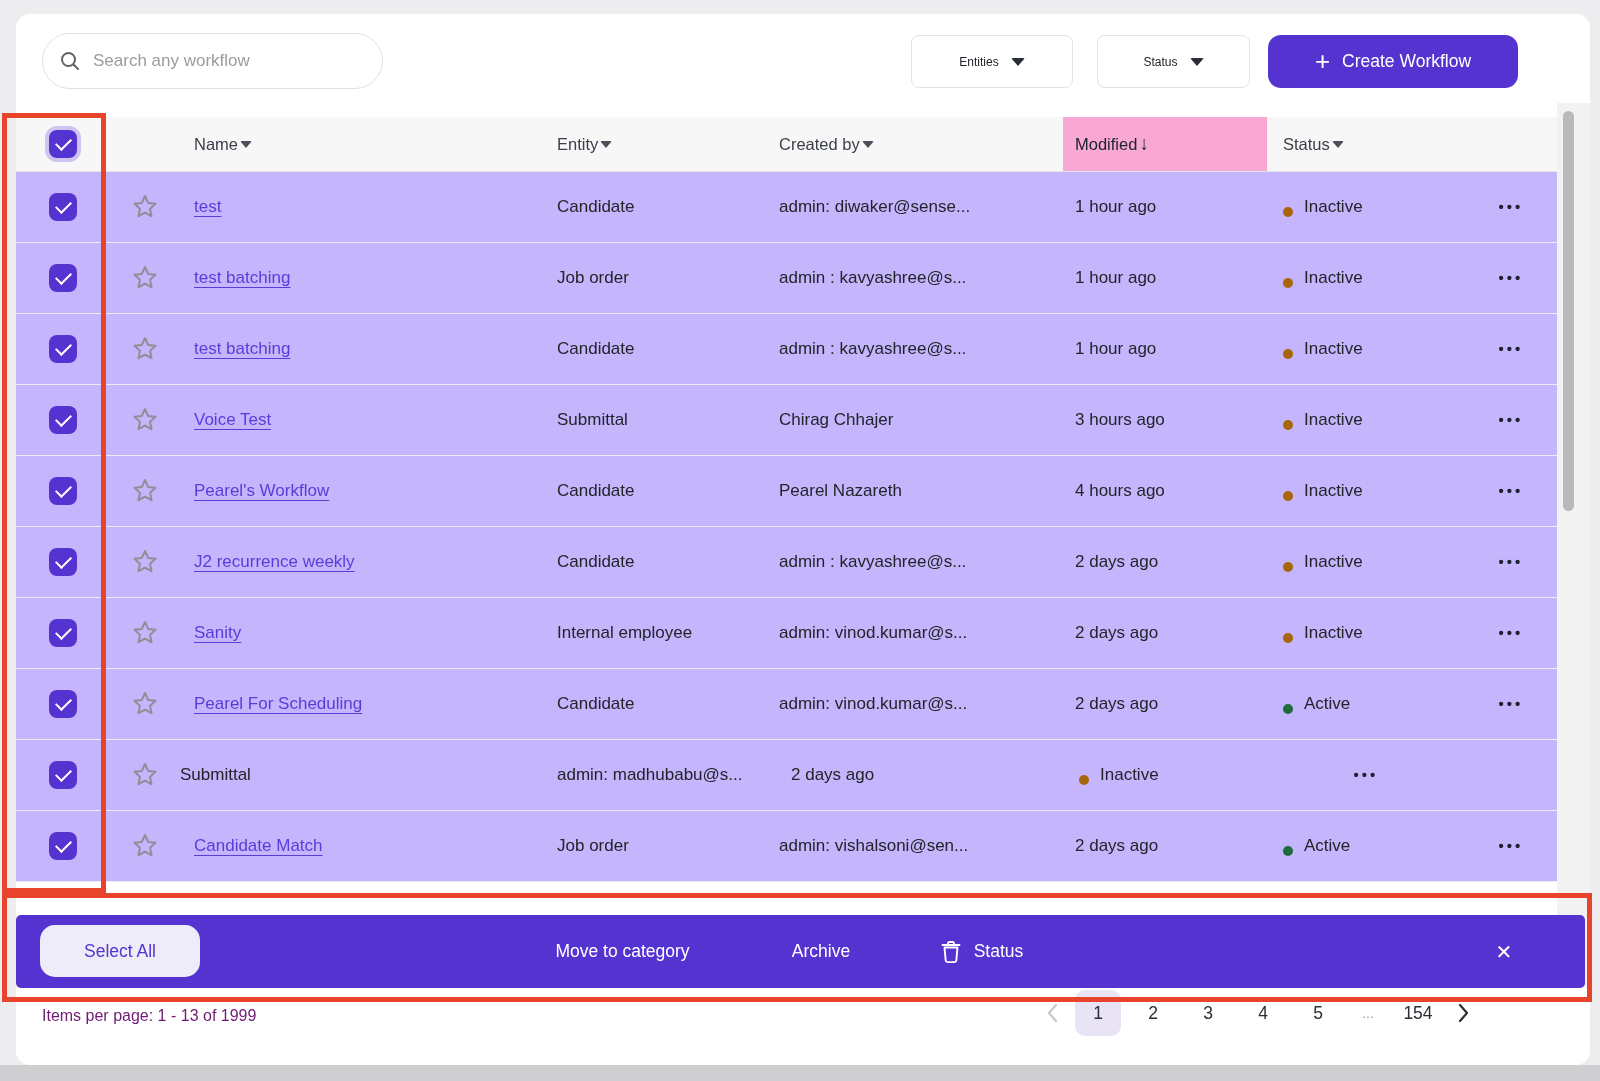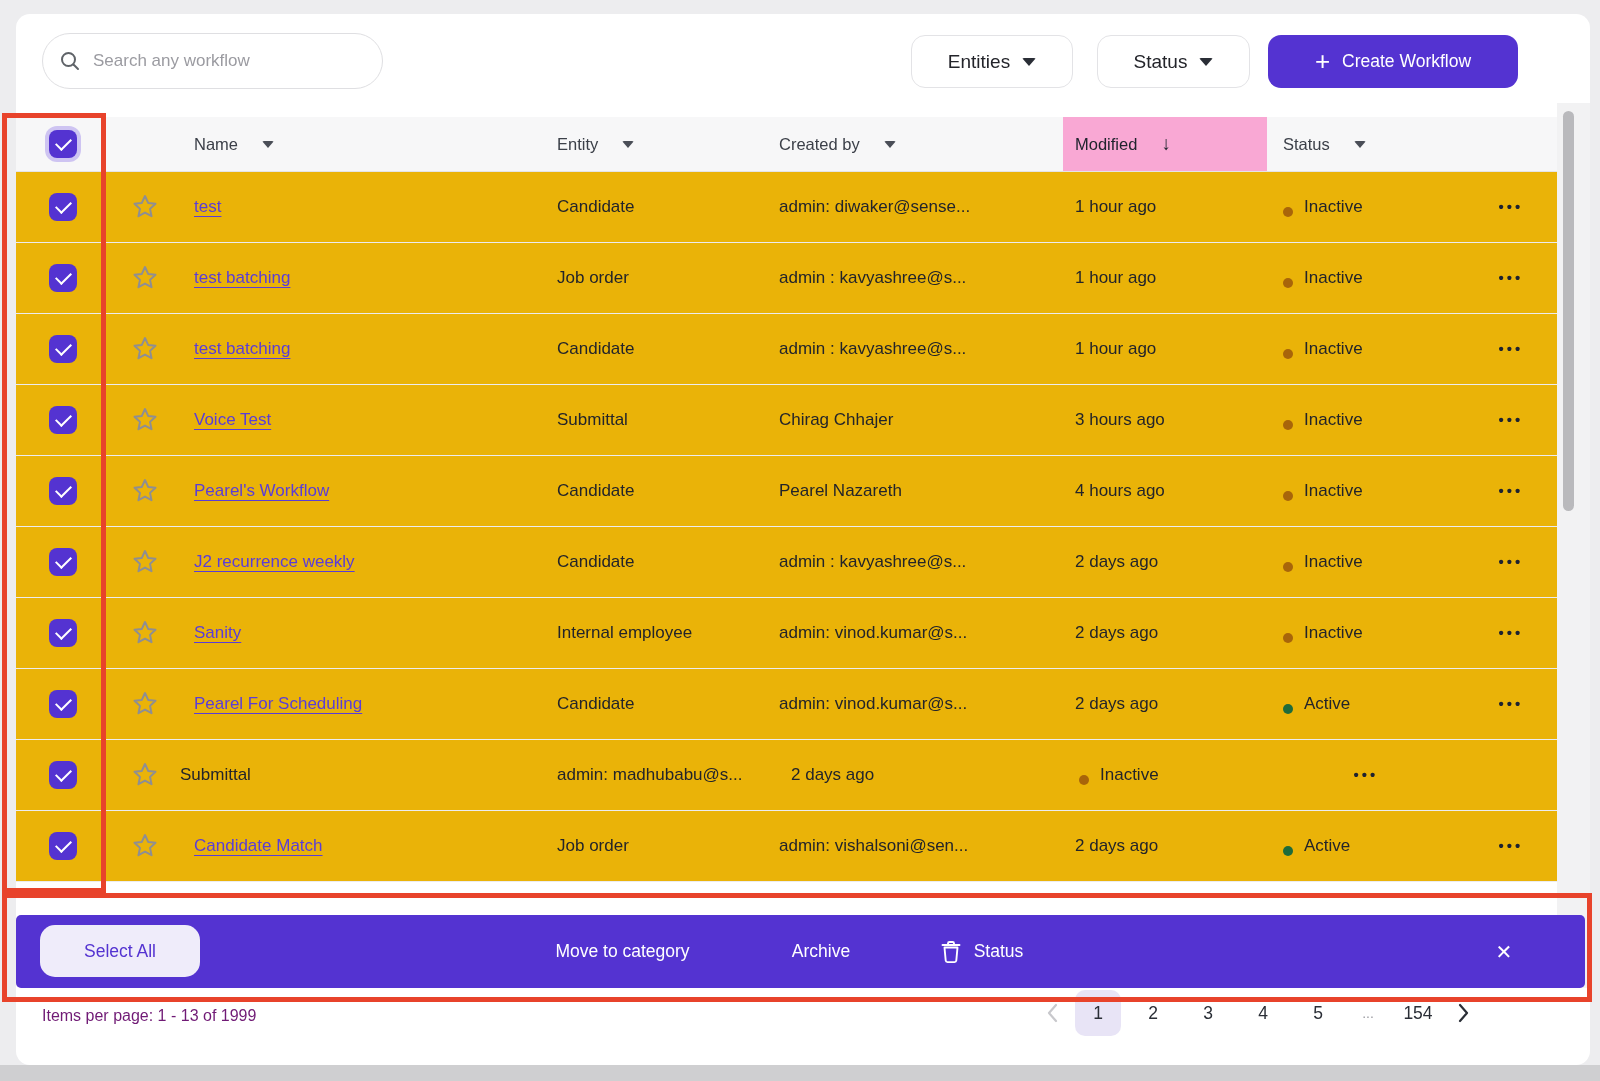--- a/index.html
+++ b/index.html
@@ -22,23 +22,23 @@
     border:1px solid #DFDFE2; border-radius:28px; background:#fff;
     display:flex; align-items:center; padding:0 16px; gap:12px;
   }
   .search-box input {
     border:none; outline:none; font-family:inherit; font-size:17px; color:#23242A;
     flex:1; background:transparent;
   }
   .search-box input::placeholder { color:#9B9BA1; }
   .filter-btn {
     position:absolute; top:21px; height:53px; background:#fff;
-    border:1px solid #E3E3E6; border-radius:14px;
+    border:1px solid #E3E3E6; border-radius:8px;
     display:flex; align-items:center; justify-content:center; gap:12px;
-    font-size:19px; font-weight:500; color:#23242A; cursor:pointer;
+    font-size:12px; font-weight:500; color:#23242A; cursor:pointer;
   }
   .filter-entities { left:895px; width:162px; }
   .filter-status  { left:1081px; width:153px; }
   .caret { width:0; height:0; border-left:7px solid transparent; border-right:7px solid transparent; border-top:8px solid #2A2E36; border-radius:2px; }
   .caret.small { border-left-width:6px; border-right-width:6px; border-top-width:7px; border-top-color:#4A4E57; }
   .create-btn {
     position:absolute; left:1252px; top:21px; width:250px; height:53px;
     background:#5433D1; color:#fff; border:none; border-radius:13px;
     display:flex; align-items:center; justify-content:center; gap:12px;
     font-family:inherit; font-size:17.5px; font-weight:500; cursor:pointer;
@@ -48,27 +48,27 @@
   .grid-row {
     display:grid;
     grid-template-columns:94px 70px 377px 222px 284px 204px 180px 110px;
     align-items:center; width:1541px;
   }
   .thead {
     position:absolute; left:0; top:103px; height:55px;
     background:#F7F7F8; border-bottom:1px solid #E4E4E7;
     font-size:16.5px; color:#3C4049; font-weight:500;
   }
-  .th { display:flex; align-items:center; gap:24px; height:100%; }
+  .th { display:flex; align-items:center; gap:2px; height:100%; }
   .th-name { padding-left:14px; }
   .th-modified { background:#f9a8d4; padding-left:12px; color:#20242E; }
   .sort-arrow { font-size:19px; font-weight:600; color:#20242E; }
   .th-status { padding-left:16px; }
   .rows { position:absolute; left:0; top:158px; }
-  .row { height:71px; border-bottom:1px solid #ECECEF; background:#eab308; font-size:17px; }
+  .row { height:71px; border-bottom:1px solid #ECECEF; background:#c4b5fd; font-size:17px; }
   .cell-check, .cell-star { display:flex; justify-content:center; }
   .checkbox {
     width:28px; height:28px; border-radius:8px; background:#5433D1;
     display:flex; align-items:center; justify-content:center; cursor:pointer;
   }
   .checkbox::after {
     content:""; width:13px; height:7px; margin-bottom:3px;
     border-left:2.6px solid #fff; border-bottom:2.6px solid #fff; transform:rotate(-45deg);
   }
   .checkbox.ringed { box-shadow:0 0 0 4px #CEC4F2; }

